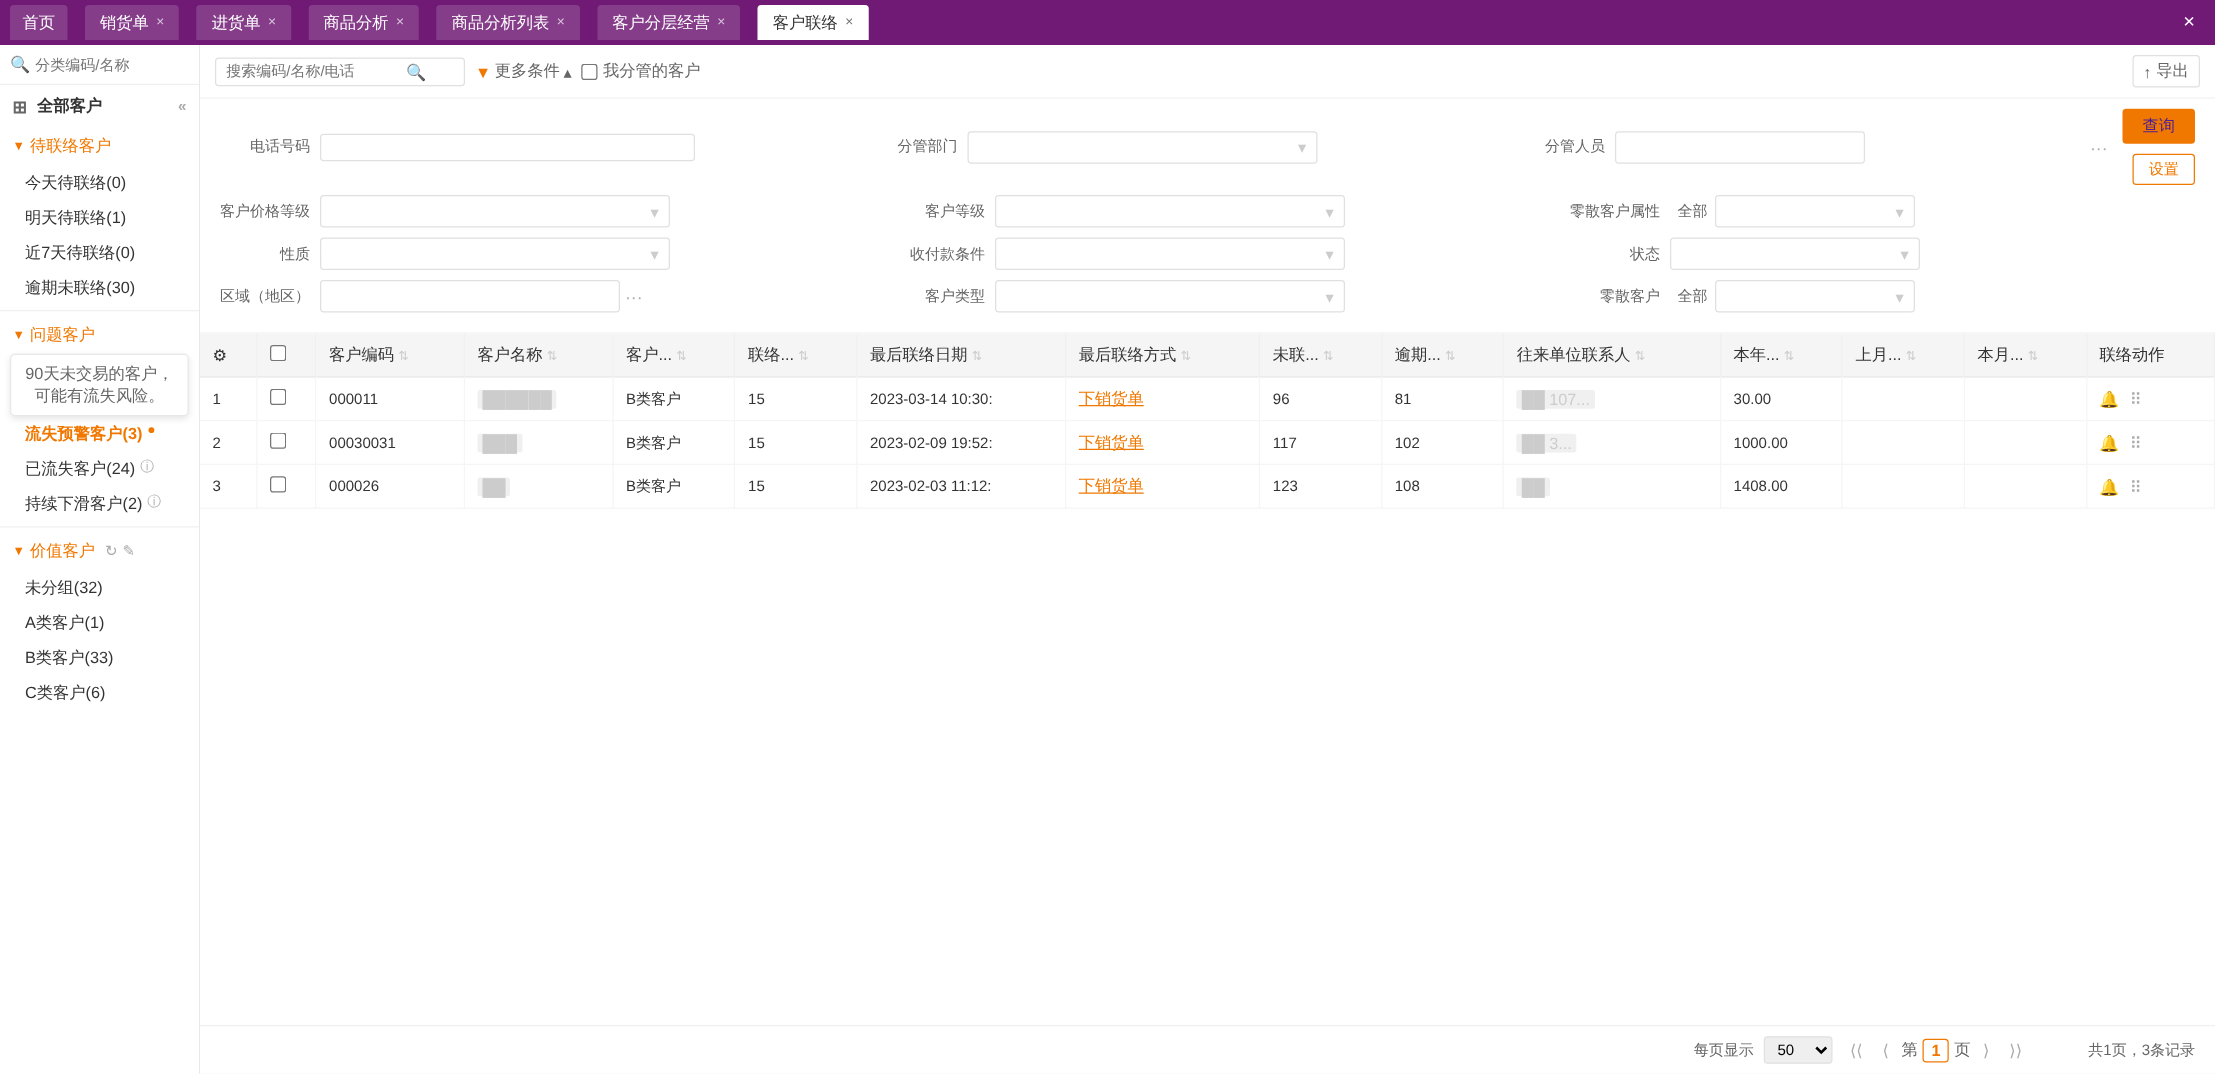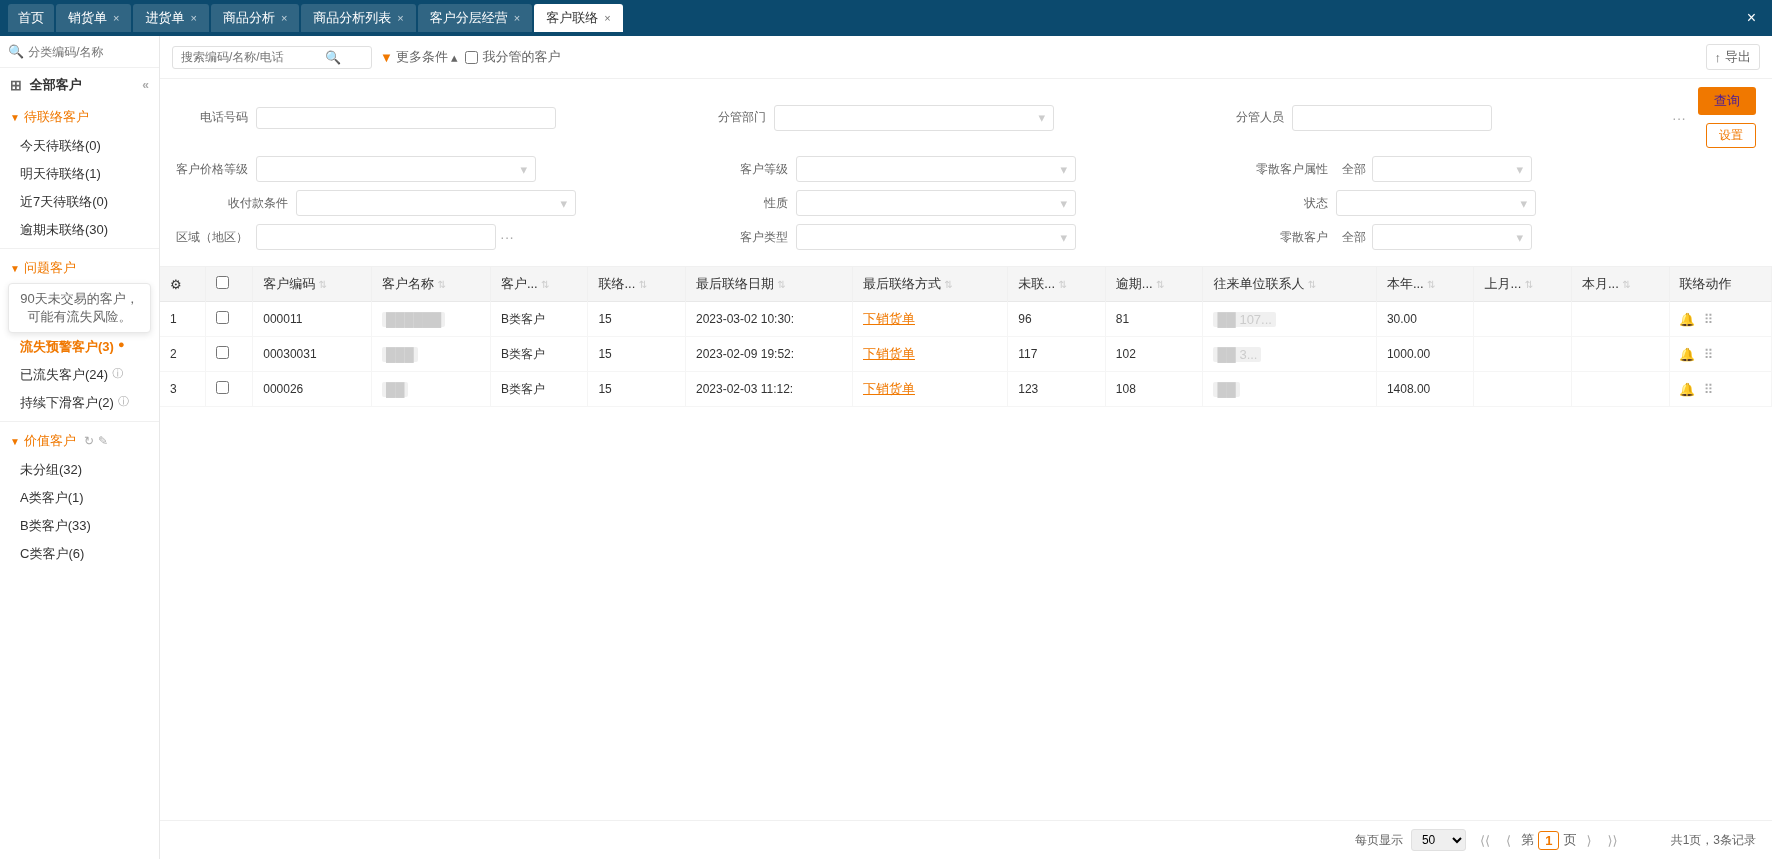--- a/index.html
+++ b/index.html
@@ -2,24 +2,24 @@
 <html><head>
   <meta charset="utf-8">
   <style>
     * { box-sizing: border-box; margin: 0; padding: 0; font-family: 'Microsoft YaHei', sans-serif; font-size: 13px; }
     body { background: #f5f5f5; overflow: hidden; }
 
     
     .tab-bar {
       display: flex;
       align-items: center;
-      background: #0c4a6e;
+      background: #701a75;
       height: 36px;
       padding: 0 8px;
-      gap: 2px;
+      gap: 14px;
     }
     .tab-item {
       display: flex;
       align-items: center;
       padding: 0 12px;
       height: 28px;
       background: rgba(255,255,255,0.15);
       color: #fff;
       border-radius: 3px 3px 0 0;
       cursor: pointer;
@@ -547,28 +547,28 @@
         <div class="filter-field" style="margin-left:40px;">
           <span class="filter-label">零散客户属性</span>
           <span class="filter-text-label" style="padding:0 6px;">全部</span>
           <div class="filter-select" style="flex:1;max-width:160px;">
             <span class="chevron-down"></span>
           </div>
         </div>
       </div>
 
       <div class="filter-row">
+        <div class="filter-field">
+          <span class="filter-label">性质</span>
+          <div class="filter-select" style="max-width:280px;">
+            <span class="chevron-down"></span>
+          </div>
+        </div>
         <div class="filter-field" style="margin-left:40px;">
           <span class="filter-label">收付款条件</span>
-          <div class="filter-select" style="max-width:280px;">
-            <span class="chevron-down"></span>
-          </div>
-        </div>
-        <div class="filter-field">
-          <span class="filter-label">性质</span>
           <div class="filter-select" style="max-width:280px;">
             <span class="chevron-down"></span>
           </div>
         </div>
         <div class="filter-field" style="margin-left:40px;">
           <span class="filter-label">状态</span>
           <div class="filter-select" style="flex:1;max-width:200px;">
             <span class="chevron-down"></span>
           </div>
         </div>
@@ -618,21 +618,21 @@
           </tr>
         </thead>
         <tbody>
           <tr>
             <td>1</td>
             <td><input type="checkbox" style=""></td>
             <td>000011</td>
             <td><span class="blurred">██████</span></td>
             <td>B类客户</td>
             <td>15</td>
-            <td>2023-03-02 10:30:</td>
+            <td>2023-03-14 10:30:</td>
             <td><span class="link-text">下销货单</span></td>
             <td>96</td>
             <td>81</td>
             <td><span class="blurred">██ 107...</span></td>
             <td>30.00</td>
             <td></td>
             <td></td>
             <td>
               <div class="action-icons">
                 <span>🔔</span>

